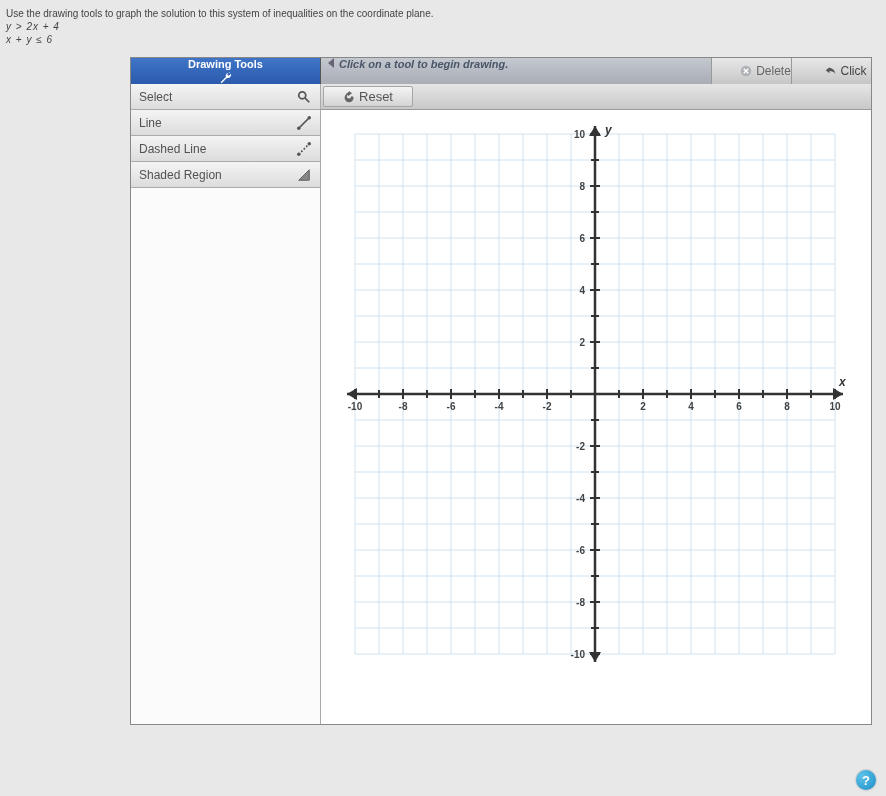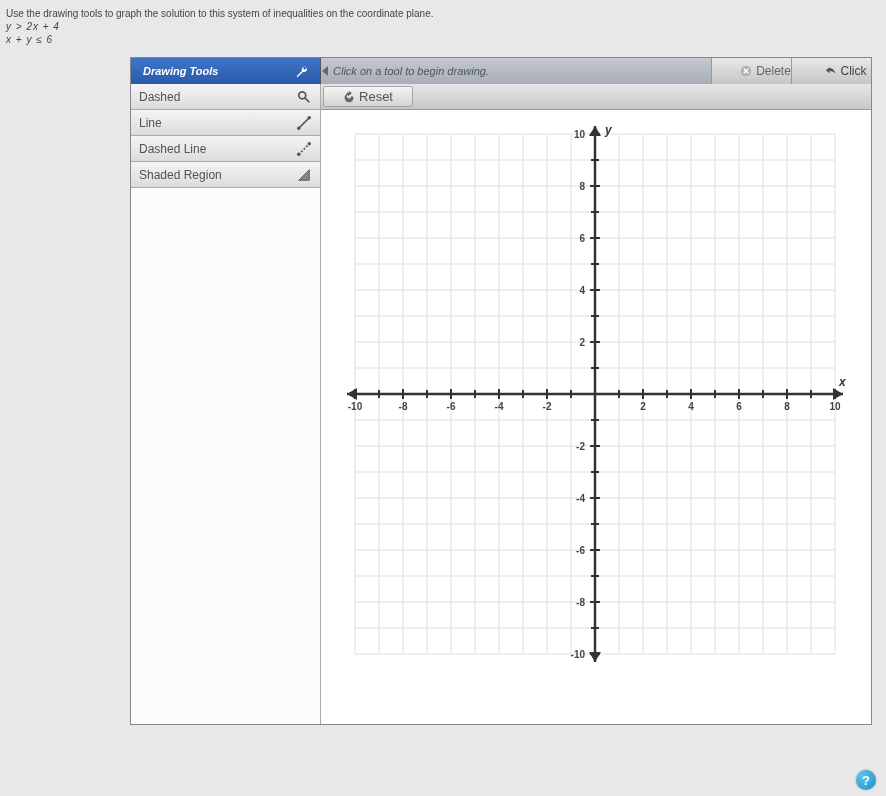--- a/index.html
+++ b/index.html
@@ -32,35 +32,36 @@
     height: 26px;
     font-size: 11px;
   }
   .topbar .tools-hdr {
     width: 190px;
     background: linear-gradient(#3f75c8, #2b5aab);
     color: #fff;
     display: flex;
     align-items: center;
     justify-content: space-between;
-    padding: 0 12px;
+    padding: 0 4px;
     font-weight: bold;
-    font-style: italic;
     border-right: 1px solid #555;
+    flex-direction: column;
   }
   .tools-hdr svg { fill:#fff; }
   .hint {
     flex: 1;
     background: linear-gradient(#c4c8cf,#a8adb6);
     color: #4a5568;
     display:flex;
-    align-items:center;
+    padding-left:6px;
     font-style: italic;
     font-size:11px;
     gap:4px;
+    font-weight:bold;
   }
   .btn {
     width: 80px;
     background: linear-gradient(#e8e8e8,#c6c6c6);
     border-left: 1px solid #999;
     color:#666;
     display:flex;
     align-items:center;
     justify-content:center;
     gap:4px;
@@ -173,21 +174,21 @@
       <svg viewBox="0 0 16 16">
           <path fill="#555" d="M6 3 1 7l5 4V8c3 0 6 1 8 4-1-5-4-8-8-8V3z"></path>
         </svg>
       <span>Click</span>
     </div>
   </div>
 
   <div class="body">
     <div class="sidebar">
       <div class="tool">
-        <span>Dashed</span>
+        <span>Select</span>
         <span class="ico">
           <svg width="14" height="14" viewBox="0 0 16 16">
               <circle cx="6" cy="6" r="4" fill="none" stroke="#555" stroke-width="2"></circle>
               <line x1="9" y1="9" x2="14" y2="14" stroke="#555" stroke-width="2"></line>
             </svg>
         </span>
       </div>
       <div class="tool">
         <span>Line</span>
         <span class="ico">

